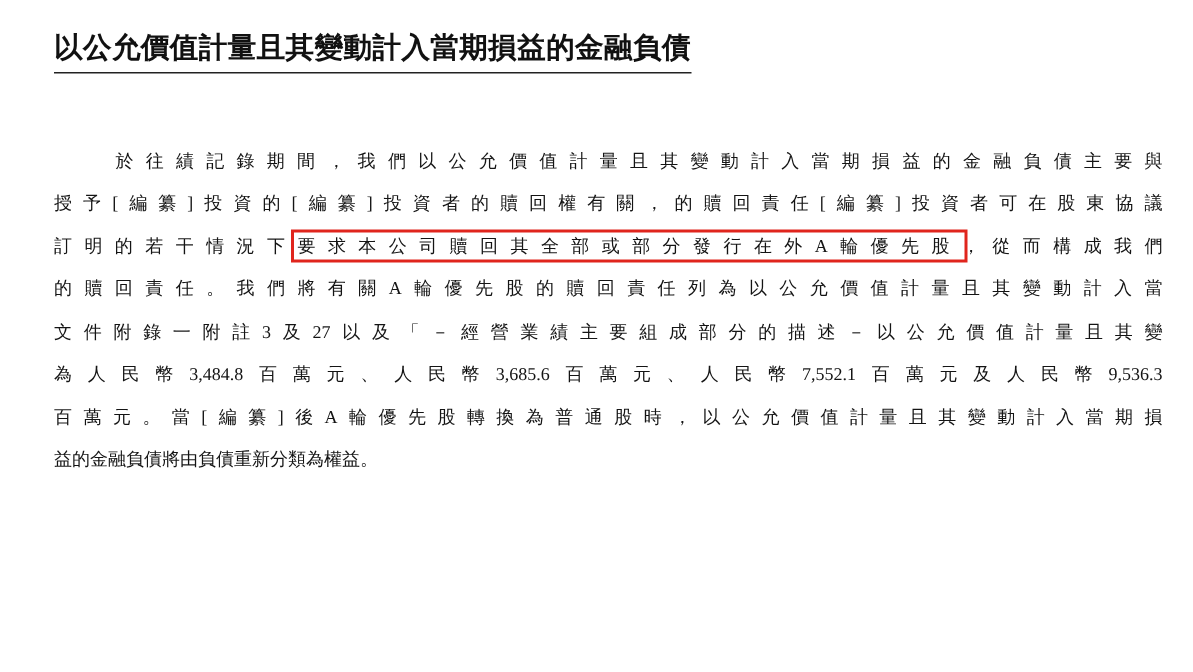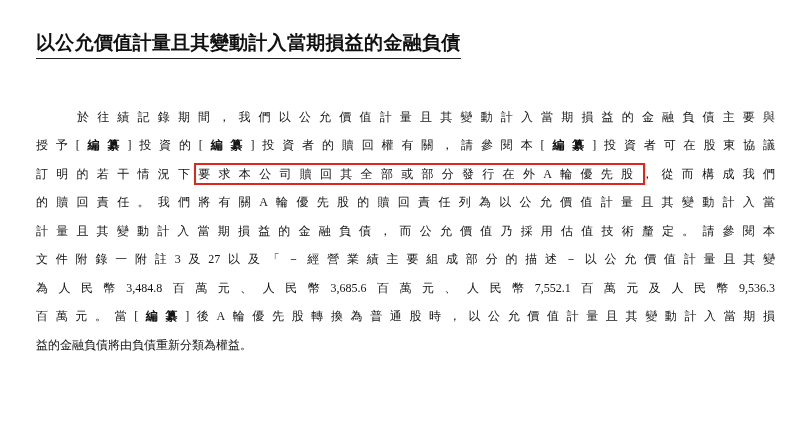--- a/index.html
+++ b/index.html
@@ -2,21 +2,21 @@
 <html style="--box-color: #e0251d;"><head>
 <meta charset="utf-8">
 <style>
   html,body{margin:0;padding:0;background:#fff;}
   .page{
     position:relative;
     width:795px;height:388px;
     background:#fff;
     overflow:hidden;
     box-sizing:border-box;
-    padding:31px 20px 0 36px;
+    padding:21px 20px 0 36px;
     font-family:"Liberation Serif","DejaVu Serif",serif;
     color:#141414;
   }
   .heading{
     font-family:"Liberation Sans","DejaVu Sans",sans-serif;
     font-weight:bold;
     font-size:19px;
     line-height:24px;
     color:#111;
     display:inline-block;
@@ -33,47 +33,46 @@
   .line{
     line-height:28.45px;
     height:28.45px;
     text-align:justify;
     text-align-last:justify;
     text-justify:inter-ideograph;
     white-space:nowrap;
   }
   .line.first{ text-indent:41px; }
   .line.last{ text-align-last:left; }
-  .redact{ font-weight:bold; }
+  .redact{ font-weight:normal; }
   .boxed{
     outline:2.4px solid var(--box-color,#e0251d);
     outline-offset:2px;
   }
 </style>
 </head>
 <body>
 
 <div class="page" style="color: rgb(20, 20, 20); background: rgb(255, 255, 255);">
 
   <div>
     <span class="heading">以公允價值計量且其變動計入當期損益的金融負債</span>
   </div>
 
   <div class="para">
 
     <div class="line first"><span>於往績記錄期間，我們以公允價值計量且其變動計入當期損益的金融負債主要與</span></div>
 
-    <div class="line"><span>授予[</span><span class="redact">編纂</span><span>]投資的[</span><span class="redact">編纂</span><span>]投資者的贖回權有關，請參閱本[</span><span class="redact">編纂</span><span>]投資者可在股東協議</span></div>
+    <div class="line"><span>授予[</span><span class="redact">編纂</span><span>]投資的[</span><span class="redact">編纂</span><span>]投資者的贖回權有關，的贖回責任[</span><span class="redact">編纂</span><span>]投資者可在股東協議</span></div>
 
     <div class="line"><span>訂明的若干情況下</span><span class="boxed">要求本公司贖回其全部或部分發行在外A輪優先股</span><span>，從而構成我們</span></div>
 
     <div class="line"><span>的贖回責任。我們將有關A輪優先股的贖回責任列為以公允價值計量且其變動計入當</span></div>
 
 
-    <div class="line"><span>計量且其變動計入當期損益的金融負債，而公允價值乃採用估值技術釐定。請參閱本</span></div>
 
     <div class="line"><span>文件附錄一附註3及27以及「－經營業績主要組成部分的描述－以公允價值計量且其變</span></div>
 
 
 
     <div class="line"><span>為人民幣3,484.8百萬元、人民幣3,685.6百萬元、人民幣7,552.1百萬元及人民幣9,536.3</span></div>
 
     <div class="line"><span>百萬元。當[</span><span class="redact">編纂</span><span>]後A輪優先股轉換為普通股時，以公允價值計量且其變動計入當期損</span></div>
 
     <div class="line last"><span>益的金融負債將由負債重新分類為權益。</span></div>

